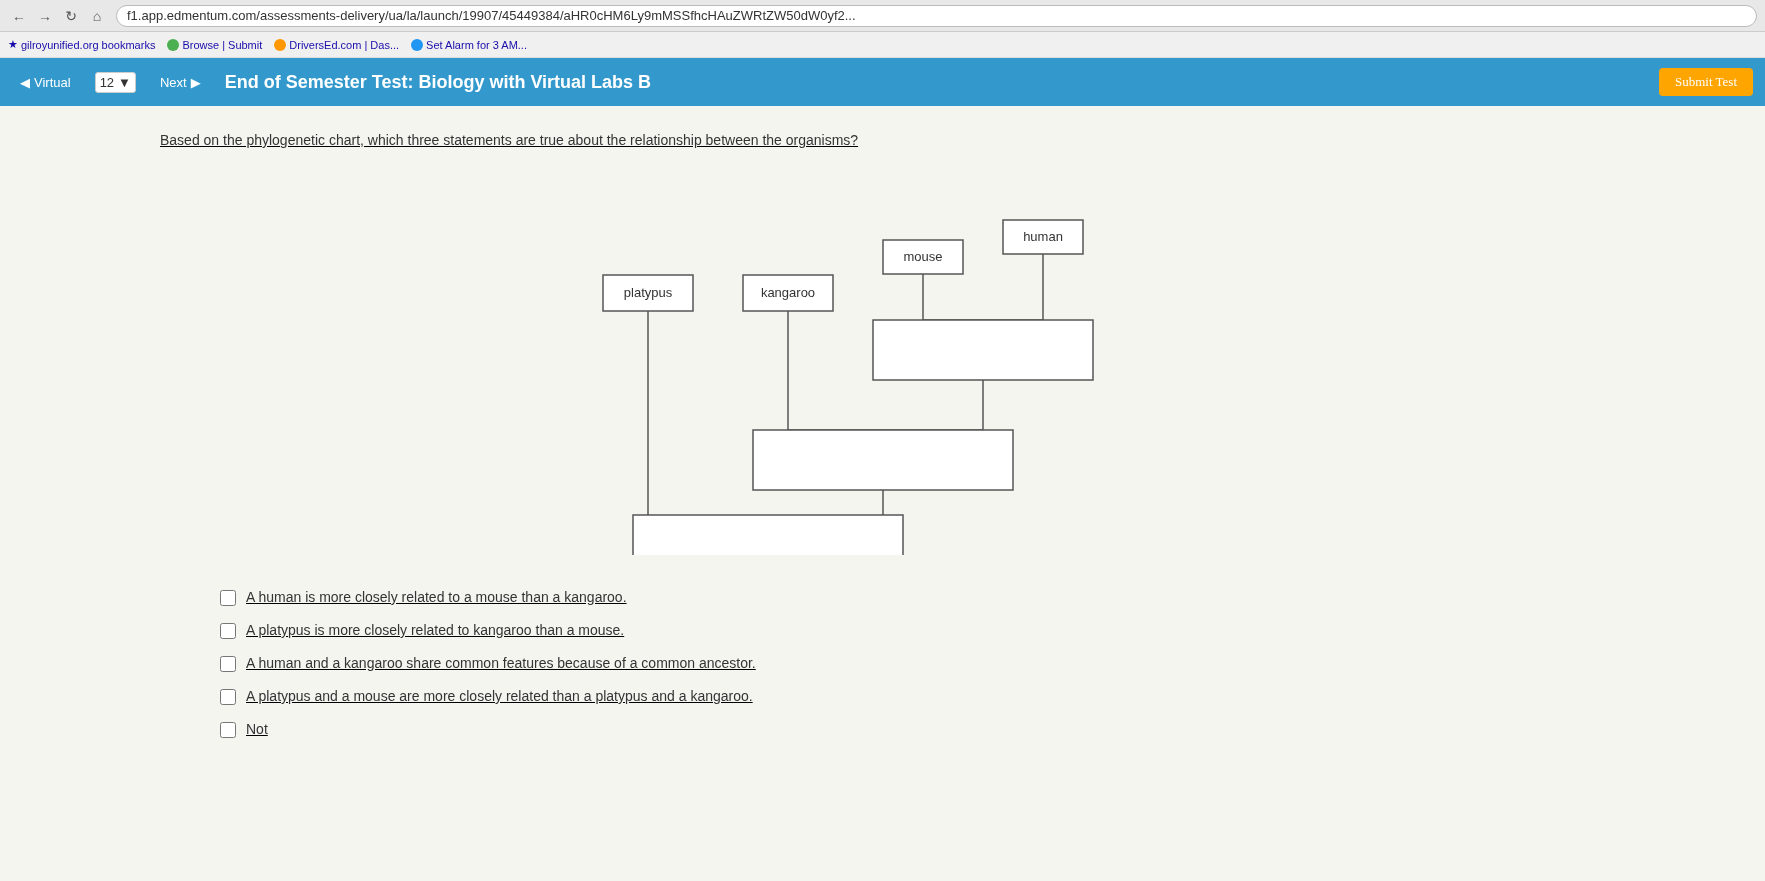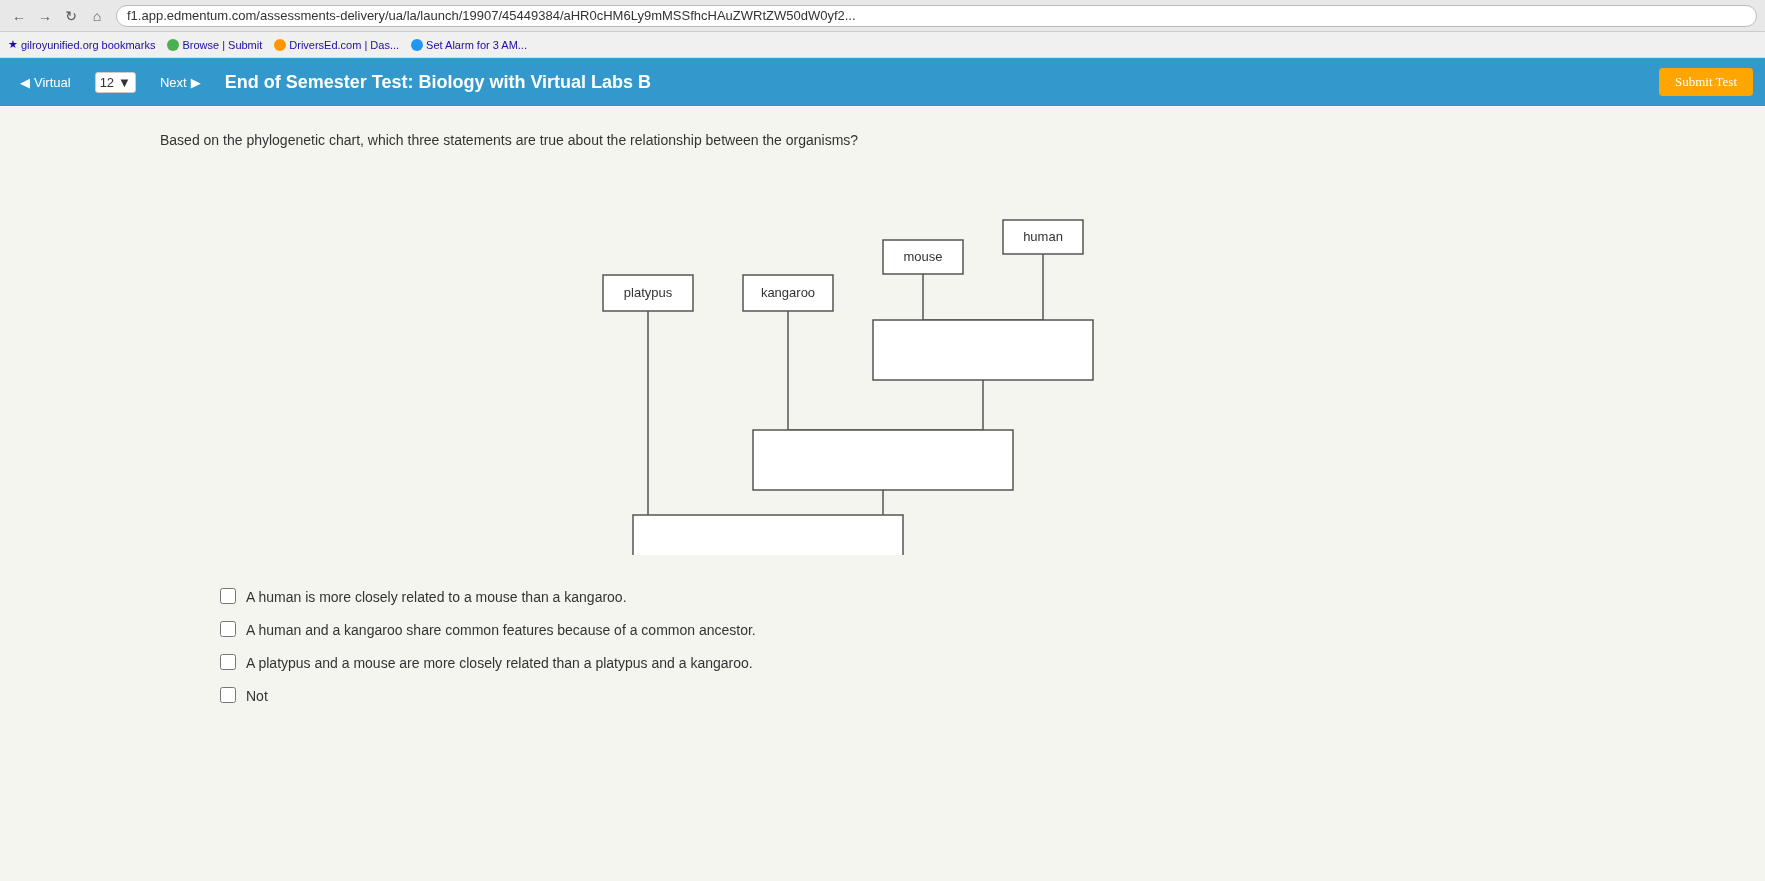--- a/index.html
+++ b/index.html
@@ -129,20 +129,21 @@
       cursor: pointer;
       font-family: Liberation Serif, serif;
     }
 
     
     .content-area {
       background: #f5f5f0;
       padding: 24px 160px;
       height: calc(881px - 32px - 26px - 48px);
       overflow-y: auto;
+      text-decoration: underline;
     }
 
     .question-text {
       font-size: 14px;
       color: #333;
       margin-bottom: 24px;
       line-height: 1.5;
     }
 
     
@@ -168,21 +169,21 @@
 
     
     .answer-choices {
       display: flex;
       flex-direction: column;
       gap: 12px;
       padding-left: 60px;
     }
     .answer-item {
       display: flex;
-      align-items: flex-start;
+      align-items: center;
       gap: 10px;
       font-size: 14px;
       color: #333;
       cursor: pointer;
     }
     .answer-checkbox {
       width: 16px;
       height: 16px;
       border: 1px solid #666;
       background: white;
@@ -297,20 +298,24 @@
     </div>
   </div>
 
   <div class="answer-choices">
     <label class="answer-item">
       <input type="checkbox" class="answer-checkbox" style="">
       <span class="answer-text">A human is more closely related to a mouse than a kangaroo.</span>
     </label>
     <label class="answer-item">
       <input type="checkbox" class="answer-checkbox" style="">
+      <span class="answer-text">A platypus is more closely related to kangaroo than a mouse.</span>
+    </label>
+    <label class="answer-item">
+      <input type="checkbox" class="answer-checkbox" style="">
       <span class="answer-text">A human and a kangaroo share common features because of a common ancestor.</span>
     </label>
     <label class="answer-item">
       <input type="checkbox" class="answer-checkbox" style="">
       <span class="answer-text">A platypus and a mouse are more closely related than a platypus and a kangaroo.</span>
     </label>
     <label class="answer-item">
       <input type="checkbox" class="answer-checkbox" style="">
       <span class="answer-text">Not</span>
     </label>

